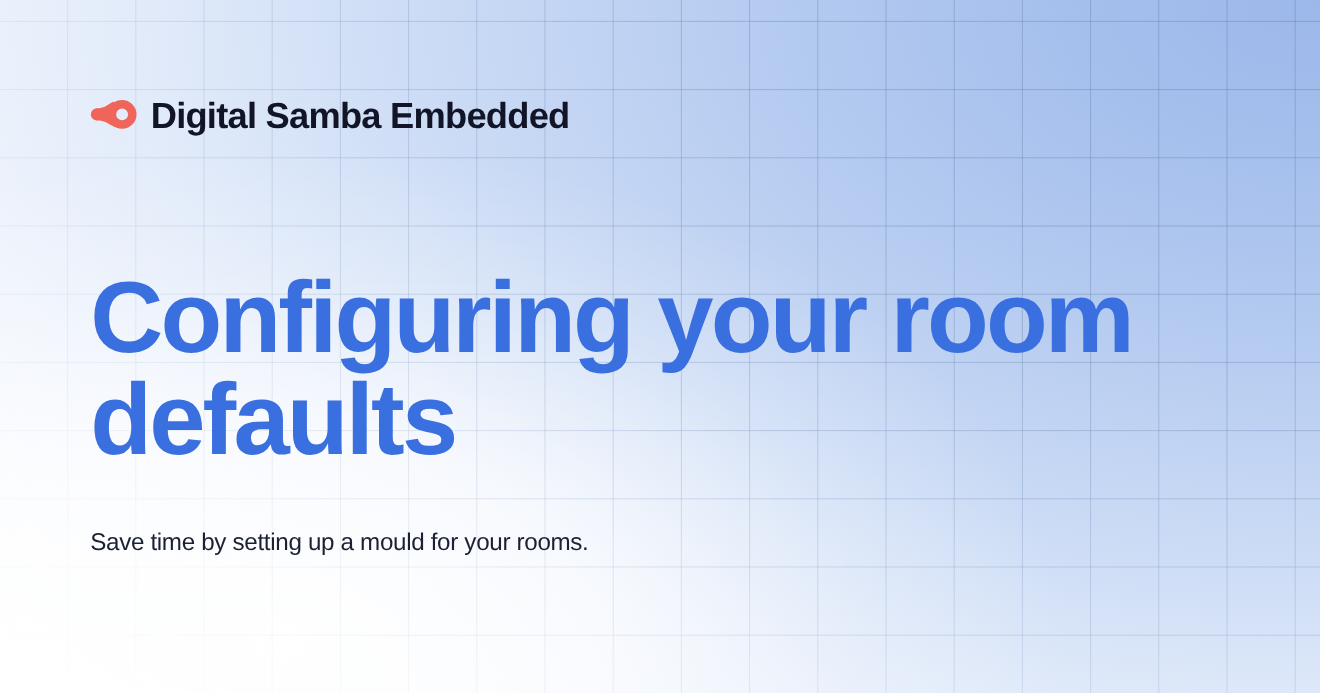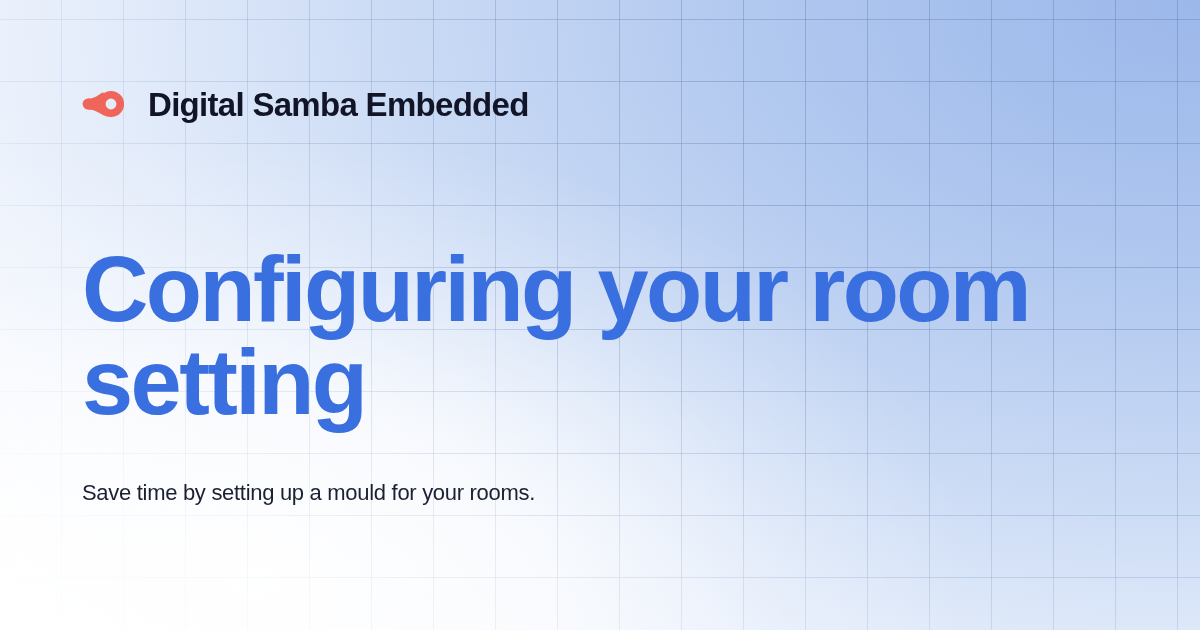--- a/index.html
+++ b/index.html
@@ -87,21 +87,21 @@
     height:100%;
   }
 
   
   .brand {
     position:absolute;
     left:82px;
     top:84px;
     display:flex;
     align-items:center;
-    gap:22px;
+    gap:11px;
     height:40px;
   }
 
   .brand-mark {
     display:block;
     width:44px;
     height:28px;
     flex:0 0 auto;
   }
 
@@ -159,18 +159,18 @@
 
           <path d="M5.6 8.6 C14 8.6 17.5 3.4 21.5 2.2 L23 25.6 C18.4 24.6 14.6 19.4 5.6 19.4 Z"></path>
 
           <path d="M29 0.9 A13.1 13.1 0 1 1 28.99 27.1 A13.1 13.1 0 0 1 29 0.9 Z
                    M29 8.6 A5.4 5.4 0 1 0 29.01 19.4 A5.4 5.4 0 0 0 29 8.6 Z" fill-rule="evenodd"></path>
         </g>
       </svg>
       <span class="brand-name">Digital Samba Embedded</span>
     </div>
 
-    <h1 class="headline">Configuring your room setting</h1>
+    <h1 class="headline">Configuring your room defaults</h1>
 
     <p class="subtitle">Save time by setting up a mould for your rooms.</p>
 
   </div>
 </div>
 
 </body></html>

